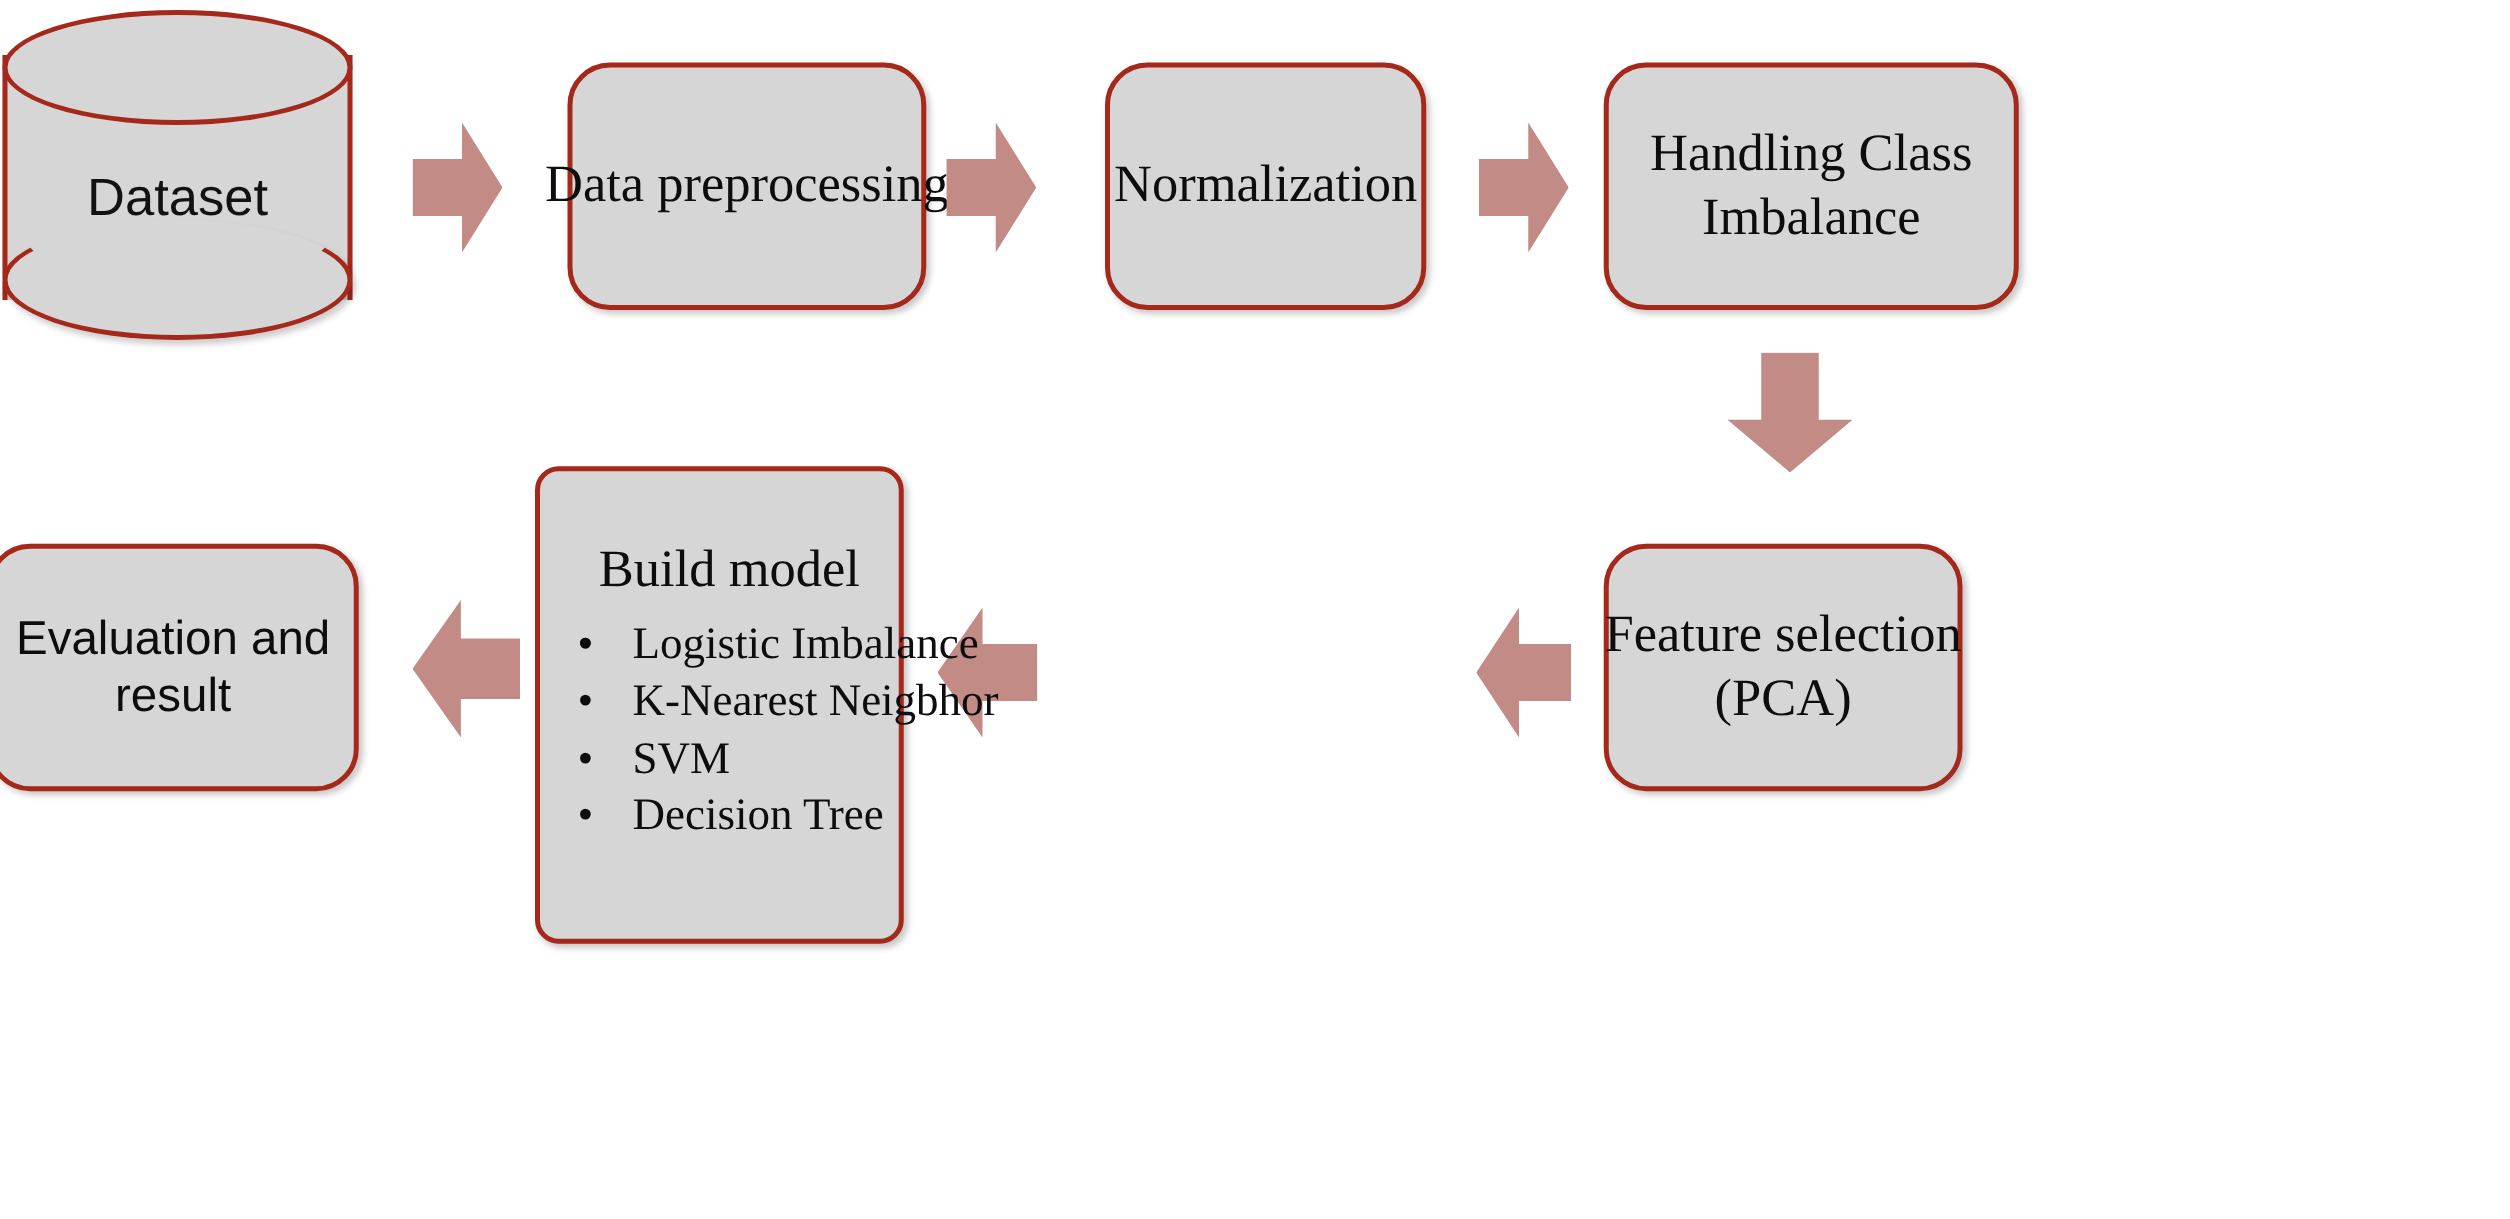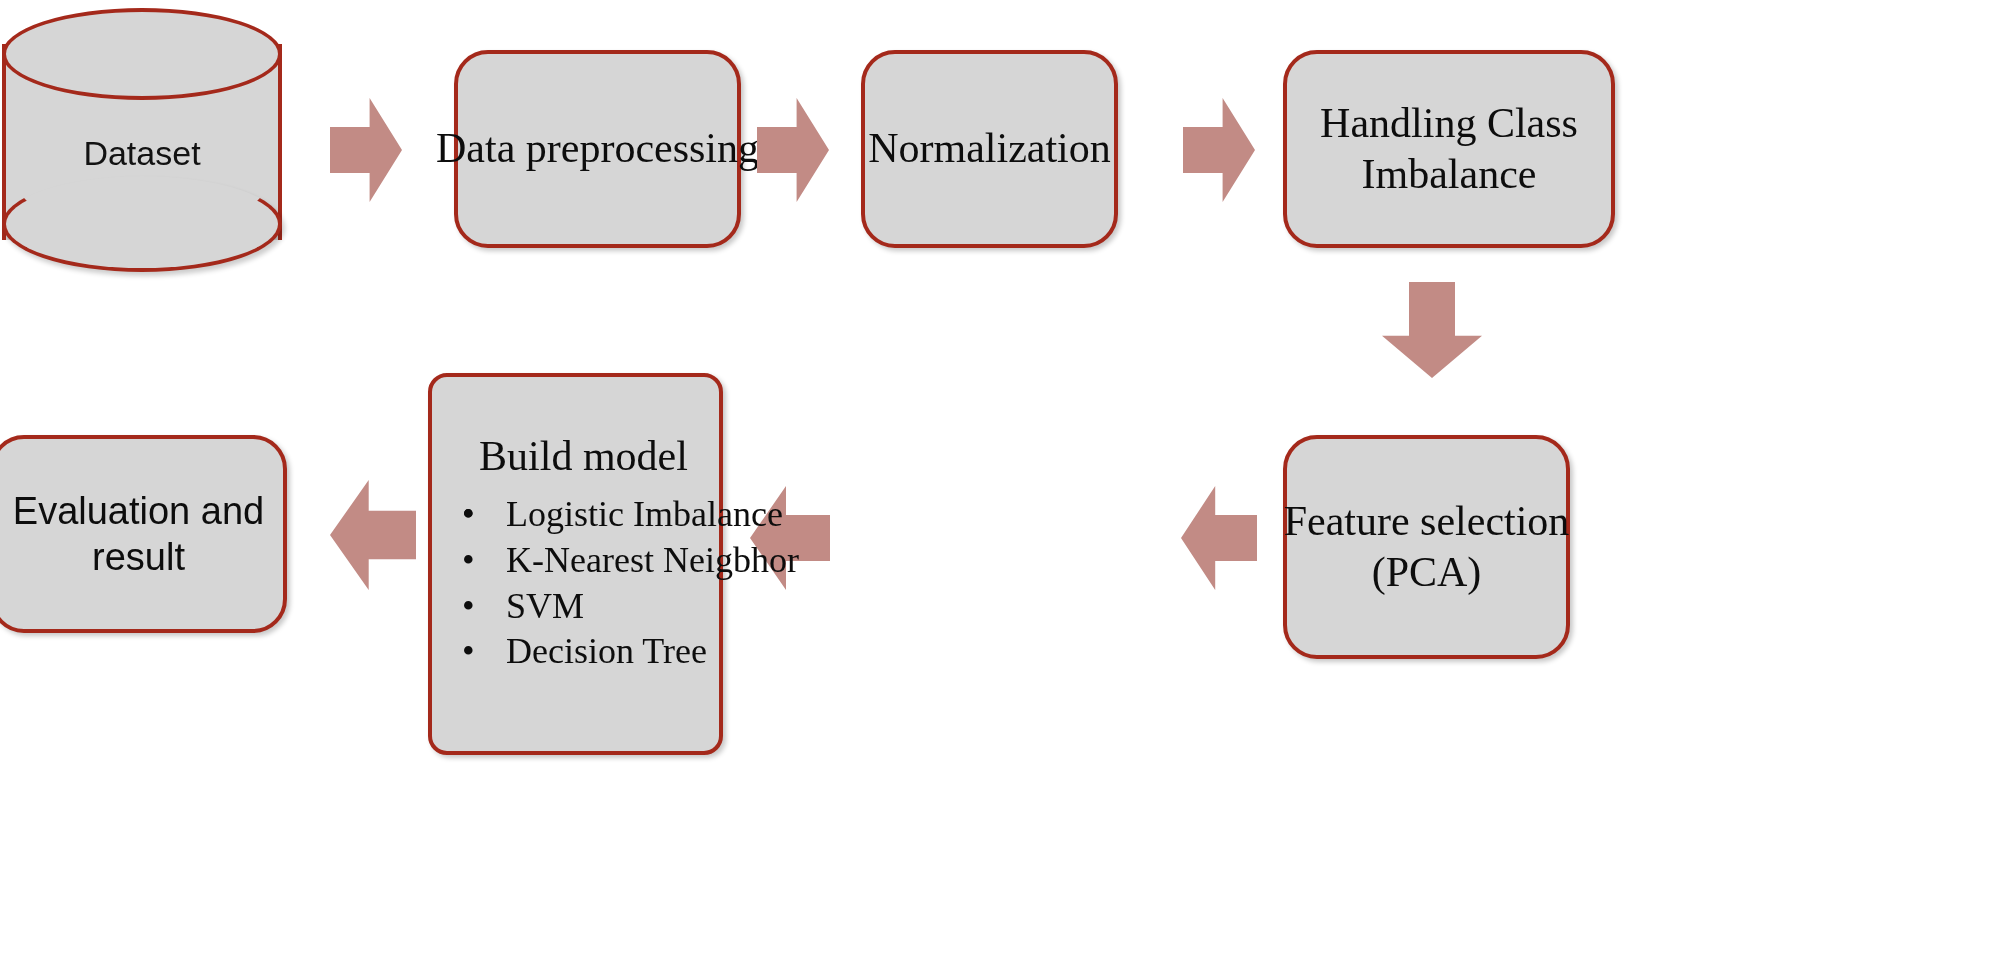--- a/index.html
+++ b/index.html
@@ -79,21 +79,21 @@
     border: 4px solid #a4291b;
     border-radius: 50%;
   }
   #dataset-cylinder .cyl-label {
     position: absolute;
     left: 0;
     top: 128px;
     width: 284px;
     text-align: center;
     font-family: "Liberation Sans", sans-serif;
-    font-size: 34px;
+    font-size: 42px;
     color: #121212;
     z-index: 4;
   }
 
   
   .arrow {
     position: absolute;
     background: #c28b85;
     filter: drop-shadow(2px 3px 3px rgba(0,0,0,0.18));
   }
@@ -154,34 +154,34 @@
   </div>
 
   <div class="arrow arrow-right" style="left:330px; top:98px; width:72px; height:104px;"></div>
 
   <div class="node" style="left:454px; top:50px; width:287px; height:198px;">
     <span class="line">Data preprocessing</span>
   </div>
 
   <div class="arrow arrow-right" style="left:757px; top:98px; width:72px; height:104px;"></div>
 
-  <div class="node" style="left:861px; top:50px; width:257px; height:198px;">
+  <div class="node" style="left:884px; top:50px; width:257px; height:198px;">
     <span class="line">Normalization</span>
   </div>
 
   <div class="arrow arrow-right" style="left:1183px; top:98px; width:72px; height:104px;"></div>
 
   <div class="node" style="left:1283px; top:50px; width:332px; height:198px;">
     <span class="line">Handling Class</span>
     <span class="line">Imbalance</span>
   </div>
 
   <div class="arrow arrow-down" style="left:1382px; top:282px; width:100px; height:96px;"></div>
 
-  <div class="node" style="left:1283px; top:435px; width:287px; height:224px;font-family:Liberation Serif, serif;">
+  <div class="node" style="left:1283px; top:435px; width:287px; height:198px;font-family:Liberation Serif, serif;">
     <span class="line">Feature selection</span>
     <span class="line">(PCA)</span>
   </div>
 
   <div class="arrow arrow-left" style="left:1181px; top:486px; width:76px; height:104px;"></div>
 
 
   <div class="arrow arrow-left" style="left:750px; top:486px; width:80px; height:104px;"></div>
 
   <div class="node" id="build-model-node" style="left:428px; top:373px; width:295px; height:382px;">

